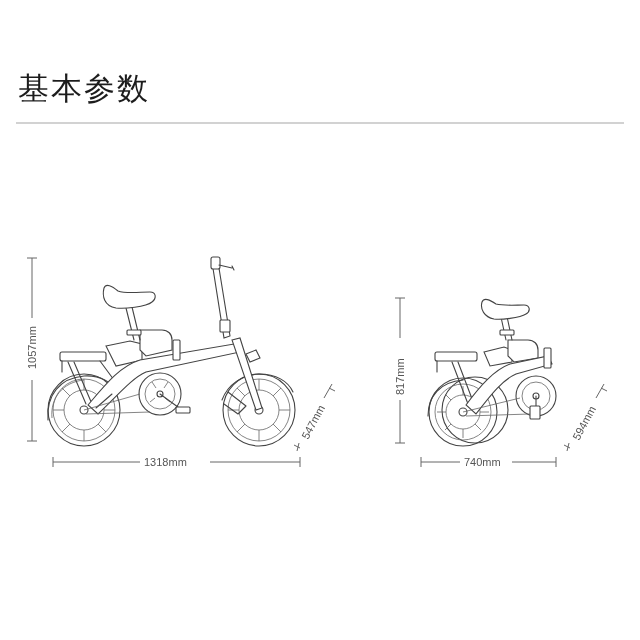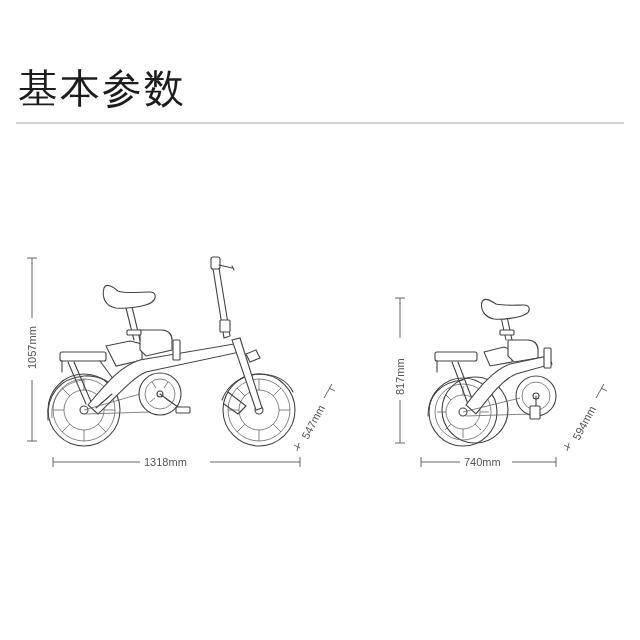--- a/index.html
+++ b/index.html
@@ -1,18 +1,18 @@
 <!DOCTYPE html>
 <html><head>
 <meta charset="utf-8">
 <style>
   html, body { margin: 0; padding: 0; background: #ffffff; }
   body { width: 640px; height: 640px; position: relative; overflow: hidden;
          font-family: "DejaVu Sans", "Liberation Sans", sans-serif; color: #1a1a1a; }
-  .title { position: absolute; left: 18px; top: 68px; font-size: 40px; font-weight: 400;
+  .title { position: absolute; left: 18px; top: 68px; font-size: 31px; font-weight: 400;
            letter-spacing: 2px; color: #1c1c1c; line-height: 40px; }
   .divider { position: absolute; left: 16px; top: 122px; width: 608px; height: 2px; background: #d2d2d2; }
   svg.drawing { position: absolute; left: 0; top: 0; }
   .dim-text { font-family: "Liberation Sans", "DejaVu Sans", sans-serif; font-size: 11px; fill: #555; }
   .bk { fill: none; stroke: #444; stroke-width: 1.1; stroke-linejoin: round; stroke-linecap: round; }
   .bk-thin { fill: none; stroke: #666; stroke-width: 0.8; }
   .bk-fill { fill: #ffffff; stroke: #444; stroke-width: 1.1; }
   .dim { fill: none; stroke: #666; stroke-width: 1; }
 </style>
 </head>

